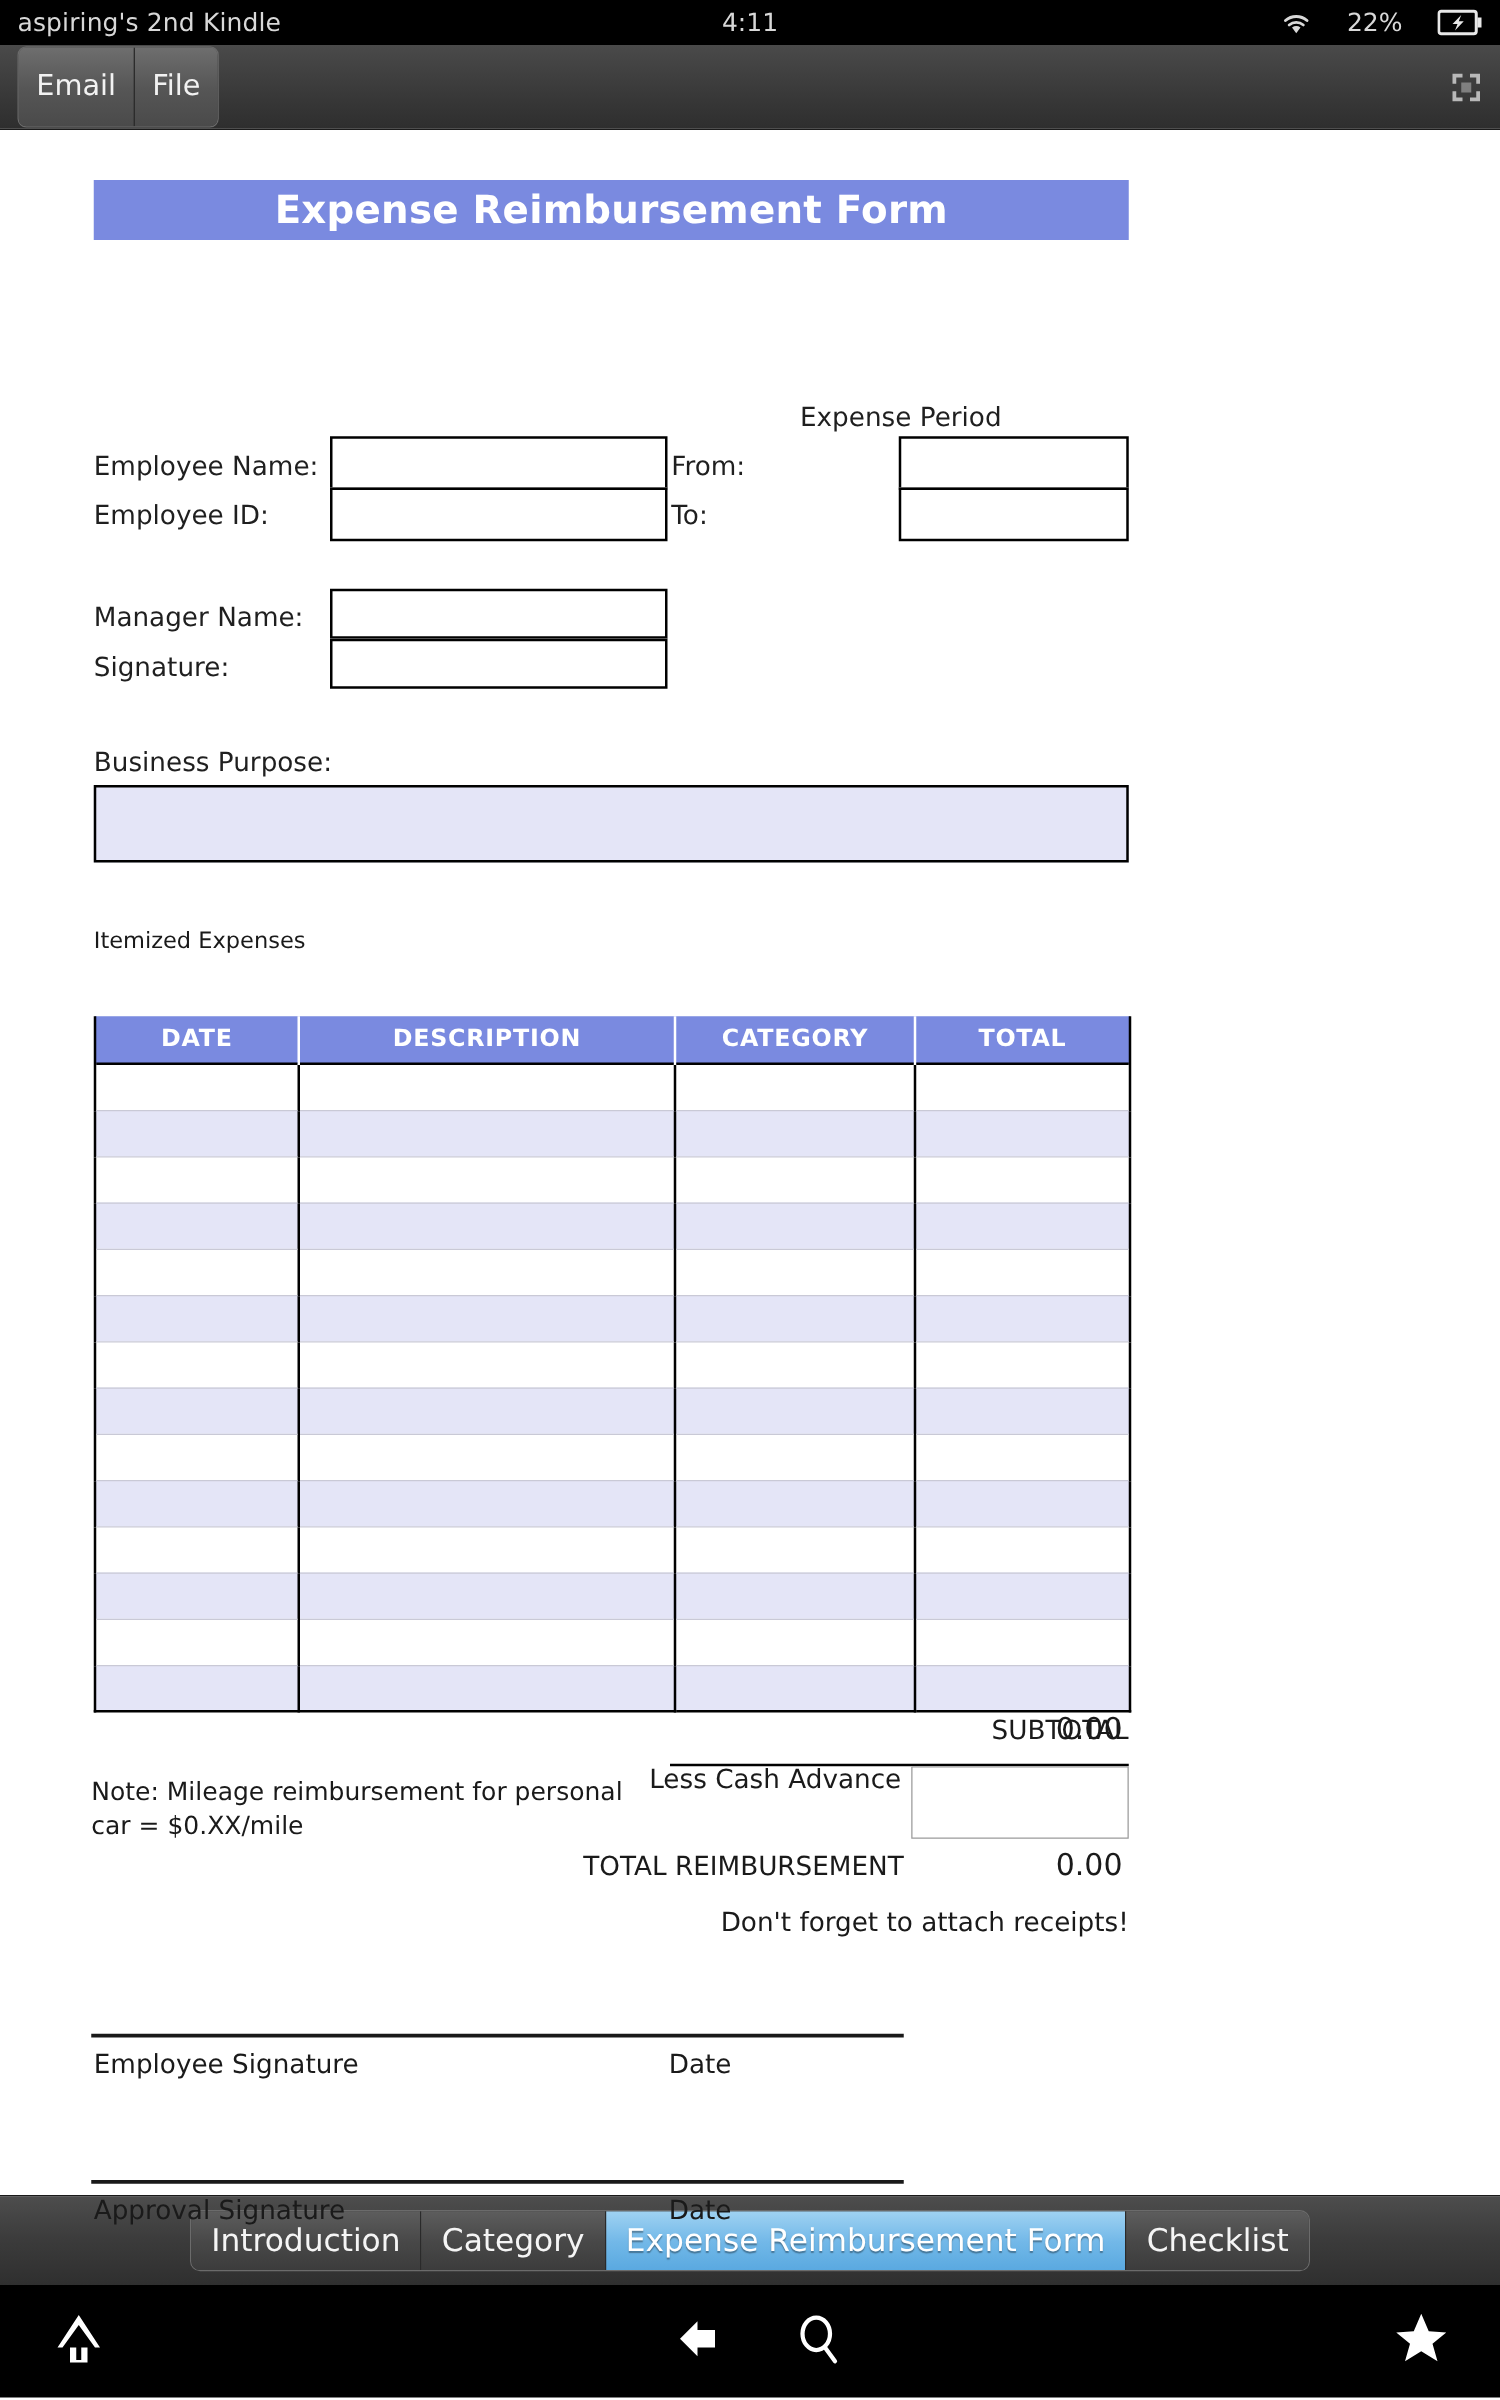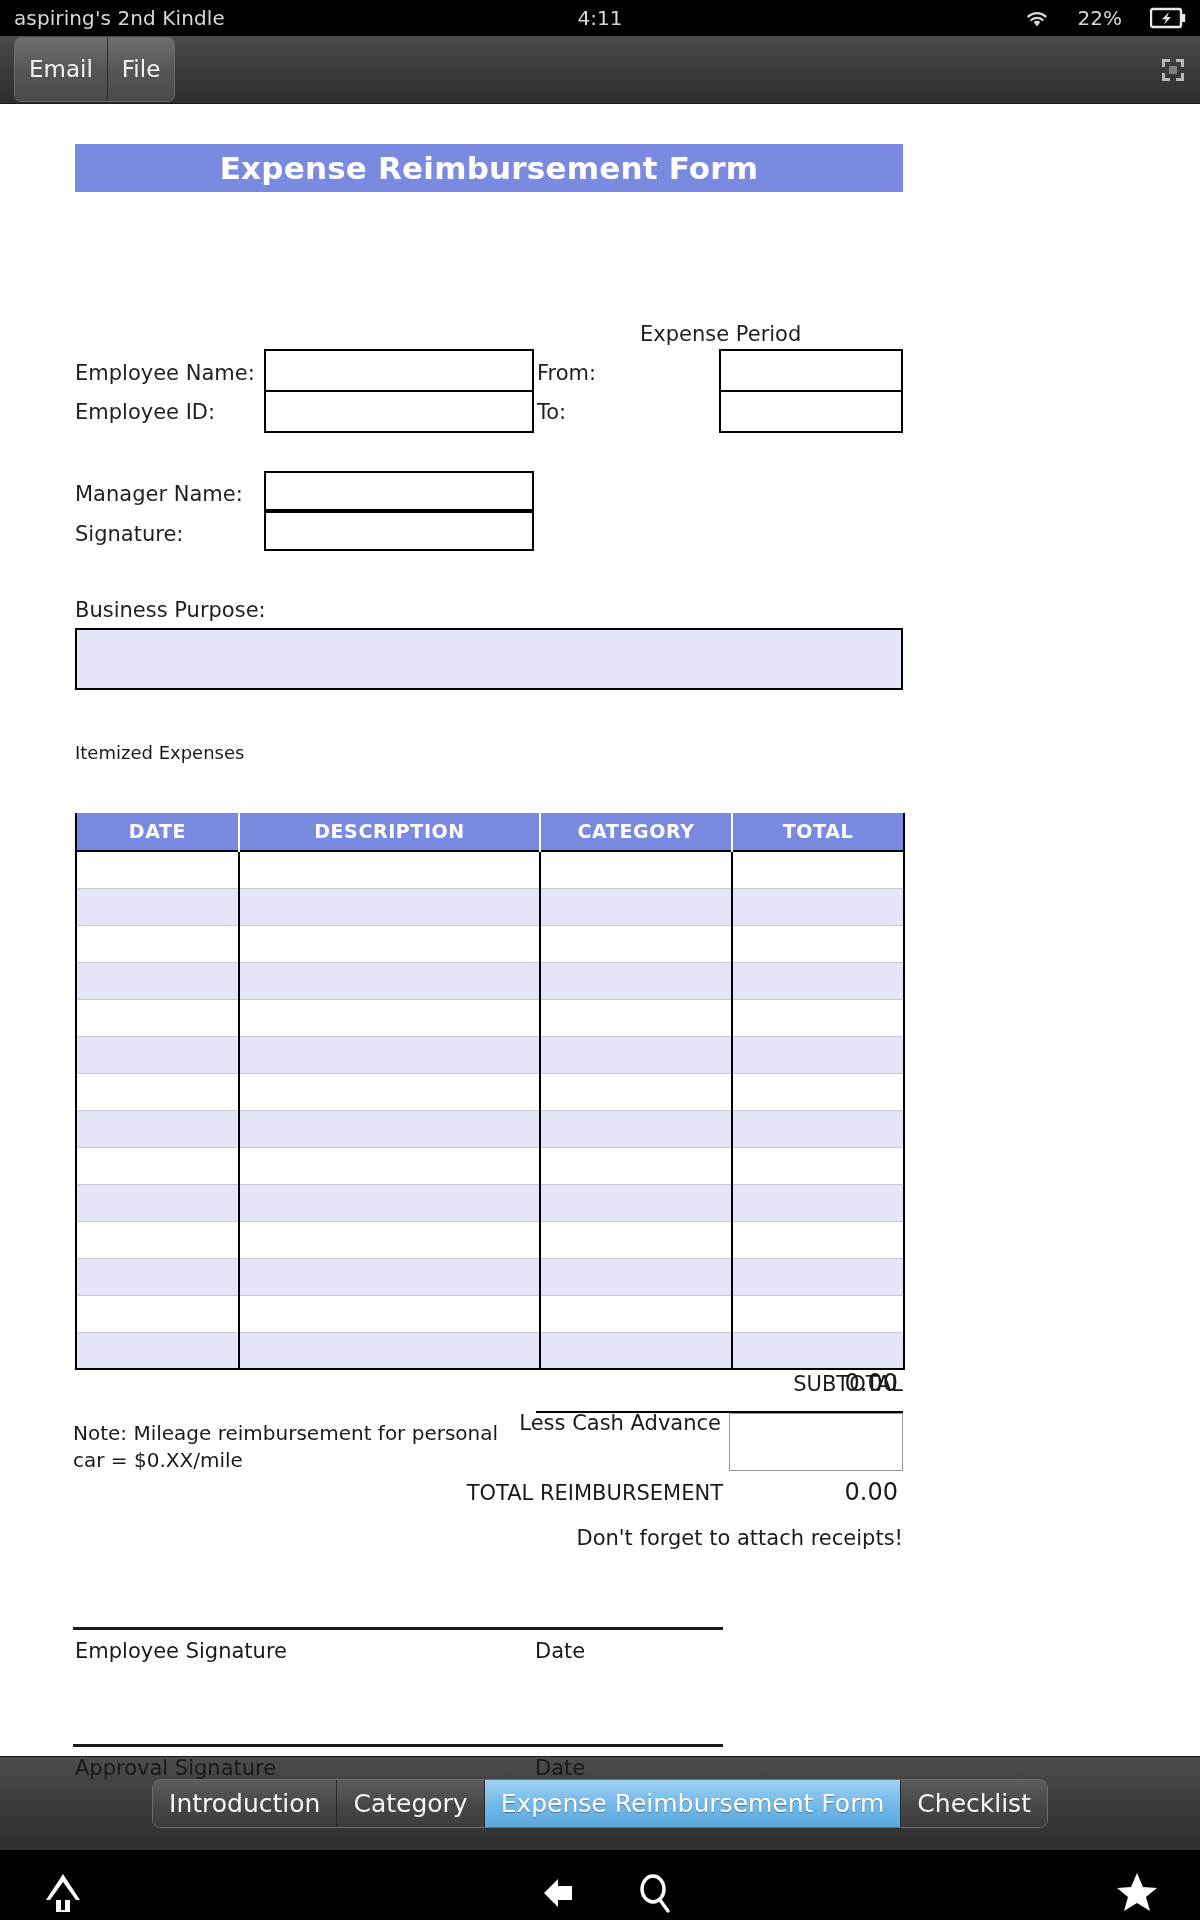--- a/index.html
+++ b/index.html
@@ -233,21 +233,21 @@
     height: 3px;
     background: #1a1a1a;
   }
   .sig-label {
     position: absolute;
     font-size: 21px;
   }
 
   
   .sheetbar {
-    height: 94px;
+    height: 72px;
     background: linear-gradient(#4d4d4d, #3b3b3b 50%, #2f2f2f);
     border-top: 1px solid #1a1a1a;
     display: flex;
     align-items: center;
     justify-content: center;
   }
   .sheet-tabs {
     display: flex;
     border-radius: 8px;
     overflow: hidden;

